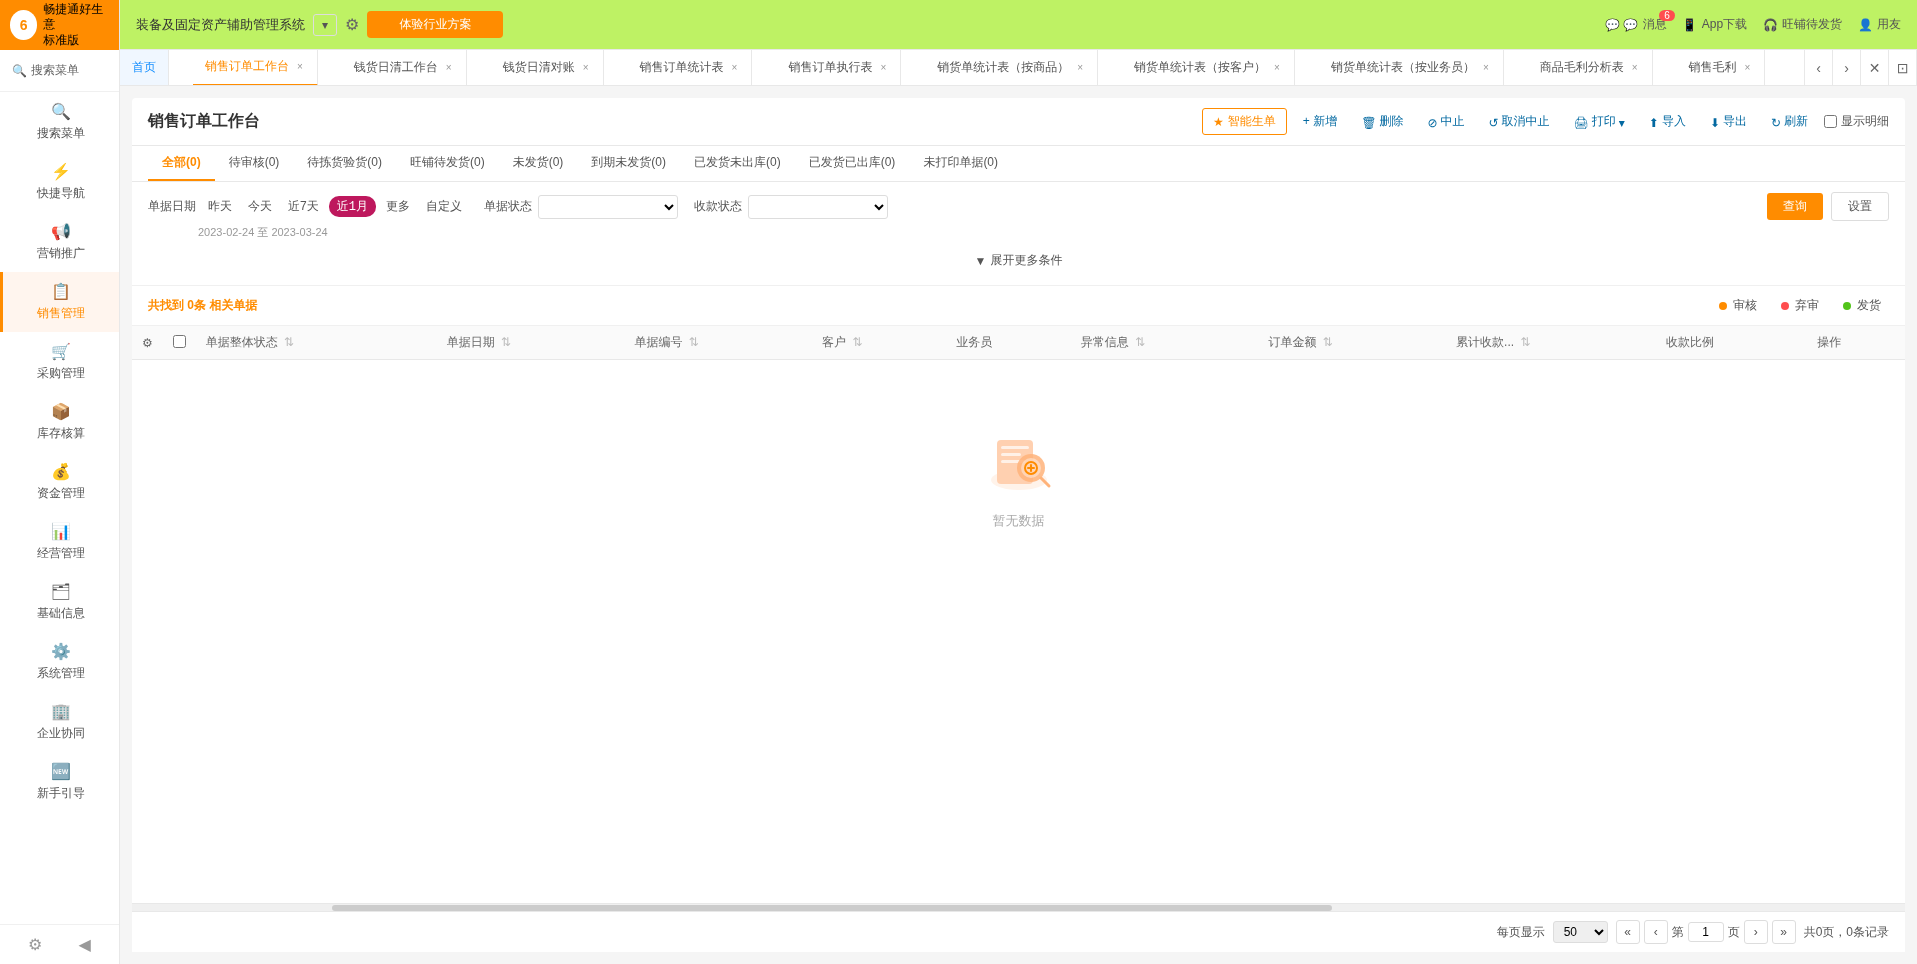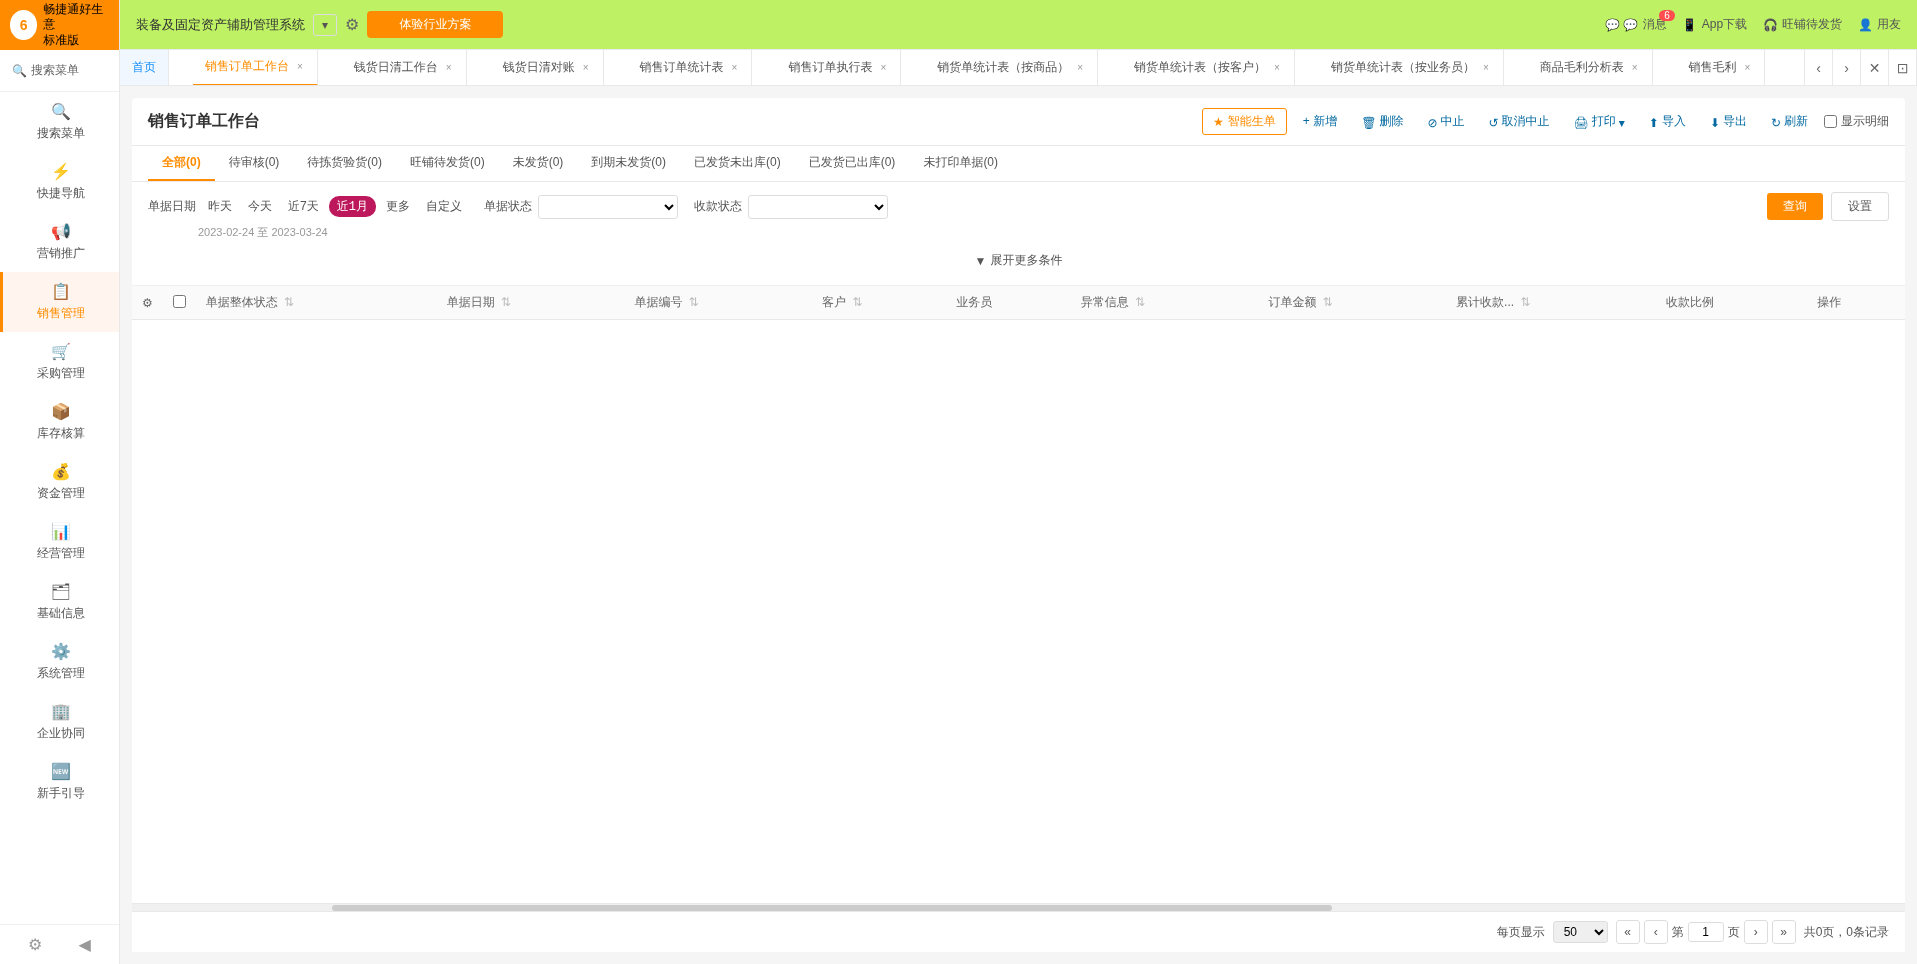--- a/index.html
+++ b/index.html
@@ -363,20 +363,41 @@
       <div style="margin-top:4px; font-size:11px; color:#999; padding-left:50px;">2023-02-24 至 2023-03-24</div>
       <div style="text-align:center; margin-top:6px;">
         <span class="filter-expand">
           <span>▼</span>
           <span>展开更多条件</span>
         </span>
       </div>
     </div>
 
     <div class="table-area">
+      <div class="table-toolbar">
+        <div class="table-count">
+          <span>共找到</span>
+          <span style="color:#ff8c00; font-weight:bold;">0条</span>
+          <span>相关单据</span>
+        </div>
+        <div class="table-actions">
+          <button class="table-action-btn">
+            <span class="dot dot-orange"></span>
+            <span>审核</span>
+          </button>
+          <button class="table-action-btn">
+            <span class="dot dot-red"></span>
+            <span>弃审</span>
+          </button>
+          <button class="table-action-btn">
+            <span class="dot dot-green"></span>
+            <span>发货</span>
+          </button>
+        </div>
+      </div>
 
       <table>
         <thead>
           <tr>
             <th class="col-settings">⚙</th>
             <th class="col-check">
               <input type="checkbox" style="">
             </th>
             <th>
               <span>单据整体状态</span>
@@ -414,20 +435,38 @@
             </th>
             <th>
               <span>操作</span>
             </th>
           </tr>
         </thead>
         <tbody id="table-body">
         </tbody>
       </table>
 
+      <div class="empty-state">
+        <div class="empty-icon">
+          <svg width="80" height="80" viewBox="0 0 80 80" fill="none" xmlns="http://www.w3.org/2000/svg">
+            <ellipse cx="40" cy="60" rx="28" ry="10" fill="#ffe8d6" opacity="0.5"></ellipse>
+            <rect x="18" y="20" width="36" height="44" rx="4" fill="#ffd0b0"></rect>
+            <rect x="22" y="26" width="28" height="3" rx="1.5" fill="#fff" opacity="0.7"></rect>
+            <rect x="22" y="33" width="20" height="3" rx="1.5" fill="#fff" opacity="0.7"></rect>
+            <rect x="22" y="40" width="24" height="3" rx="1.5" fill="#fff" opacity="0.7"></rect>
+            <circle cx="52" cy="48" r="14" fill="#ffb37a" opacity="0.85"></circle>
+            <circle cx="52" cy="48" r="10" fill="#fff" opacity="0.4"></circle>
+            <line x1="62" y1="58" x2="70" y2="66" stroke="#ffb37a" stroke-width="3" stroke-linecap="round"></line>
+            <circle cx="52" cy="48" r="6" fill="none" stroke="#ff8c00" stroke-width="2"></circle>
+            <line x1="49" y1="48" x2="55" y2="48" stroke="#ff8c00" stroke-width="2" stroke-linecap="round"></line>
+            <line x1="52" y1="45" x2="52" y2="51" stroke="#ff8c00" stroke-width="2" stroke-linecap="round"></line>
+          </svg>
+        </div>
+        <div class="empty-text">暂无数据</div>
+      </div>
     </div>
 
     <div class="scrollbar-area">
       <div class="scrollbar-thumb"></div>
     </div>
 
     <div class="pagination">
       <span class="page-size-label">每页显示</span>
       <select class="page-size-select">
         <option>50</option>

